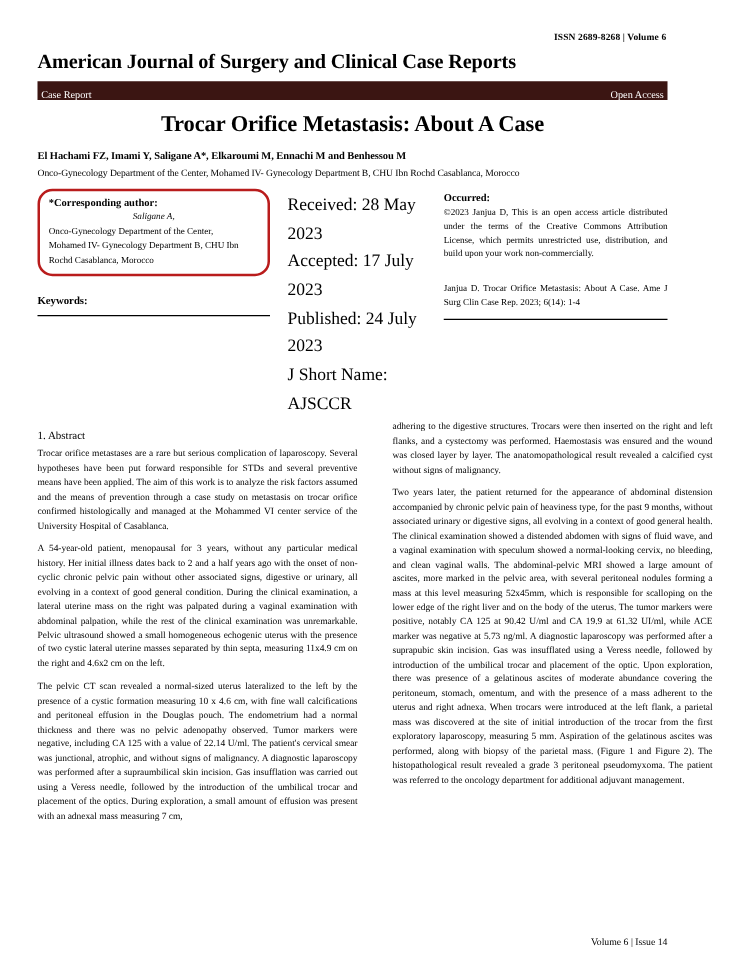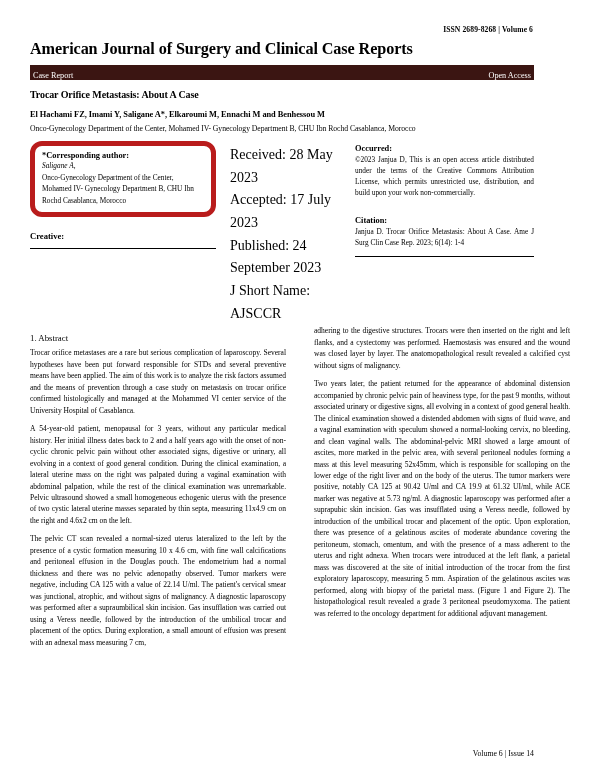--- a/index.html
+++ b/index.html
@@ -45,22 +45,22 @@
     color: #ffffff;
     height: 15px;
     display: flex;
     align-items: flex-end;
     justify-content: space-between;
     padding: 0 3px;
     font-size: 8.2px;
     box-sizing: border-box;
   }
   .article-title {
-    text-align: left;
-    font-size: 10px;
+    text-align: center;
+    font-size: 18px;
     font-weight: bold;
     margin-top: 9px;
     letter-spacing: -0.1px;
   }
   .authors {
     font-size: 8.4px;
     font-weight: bold;
     margin-top: 10px;
     letter-spacing: -0.05px;
   }
@@ -74,36 +74,36 @@
   .meta-row {
     display: flex;
     margin-top: 8px;
     align-items: flex-start;
   }
   .meta-left  { width: 200px; flex: none; }
   .meta-mid   { width: 125px; flex: none; padding-top: 3px;}
   .meta-right { flex: 1; padding-top: 3px;}
 
   .corr-box {
-    border: 5px solid #b91c1c;
+    border: 2px solid #b91c1c;
     border-radius: 12px;
     padding: 5px 7px 6px 7px;
     box-sizing: border-box;
     width: 186px;
   }
   .corr-title {
     font-size: 8.4px;
     font-weight: bold;
   }
   .corr-line {
     font-size: 7.3px;
     line-height: 1.45;
     margin-top: 1px;
   }
-  .corr-line.ital { font-style: italic; }
+  .corr-line.ital { font-style: italic; text-align: center; }
 
   .meta-dates div {
     font-size: 14px;
     line-height: 1.62;
   }
 
   .block-head {
     font-size: 8.4px;
     font-weight: bold;
     margin-bottom: 2px;
@@ -186,41 +186,40 @@
     <div class="meta-left">
       <div class="corr-box">
         <div class="corr-title">*Corresponding author:</div>
         <div class="corr-line ital">Saligane A,</div>
         <div class="corr-line">Onco-Gynecology Department of the Center,</div>
         <div class="corr-line">Mohamed IV- Gynecology Department B, CHU Ibn</div>
         <div class="corr-line">Rochd Casablanca, Morocco</div>
       </div>
 
       <div class="keywords-wrap">
-        <div class="kw-head">Creative:</div>
+        <div class="kw-head">Keywords:</div>
         <hr class="rule rule-left">
       </div>
     </div>
 
     <div class="meta-mid">
       <div class="meta-dates">
         <div>Received: 28 May 2023</div>
         <div>Accepted: 17 July 2023</div>
-        <div>Published: 24 September 2023</div>
+        <div>Published: 24 July 2023</div>
         <div>J Short Name: AJSCCR</div>
       </div>
     </div>
 
     <div class="meta-right">
       <div class="block-head">Occurred:</div>
       <div class="block-body">©2023 Janjua D, This is an open access article distributed under the terms of the Creative Commons Attribution License, which permits unrestricted use, distribution, and build upon your work non-commercially.</div>
 
       <div style="height:17px"></div>
 
-      <div class="block-head">Citation:</div>
       <div class="block-body">Janjua D. Trocar Orifice Metastasis: About A Case. Ame J Surg Clin Case Rep. 2023; 6(14): 1-4</div>
       <hr class="rule rule-right">
     </div>
   </div>
 
   <div class="body-cols">
 
     <div class="col col-left">
       <div class="sec-head">1. Abstract</div>
       <p class="para">Trocar orifice metastases are a rare but serious complication of laparoscopy. Several hypotheses have been put forward responsible for STDs and several preventive means have been applied. The aim of this work is to analyze the risk factors assumed and the means of prevention through a case study on metastasis on trocar orifice confirmed histologically and managed at the Mohammed VI center service of the University Hospital of Casablanca.</p>

